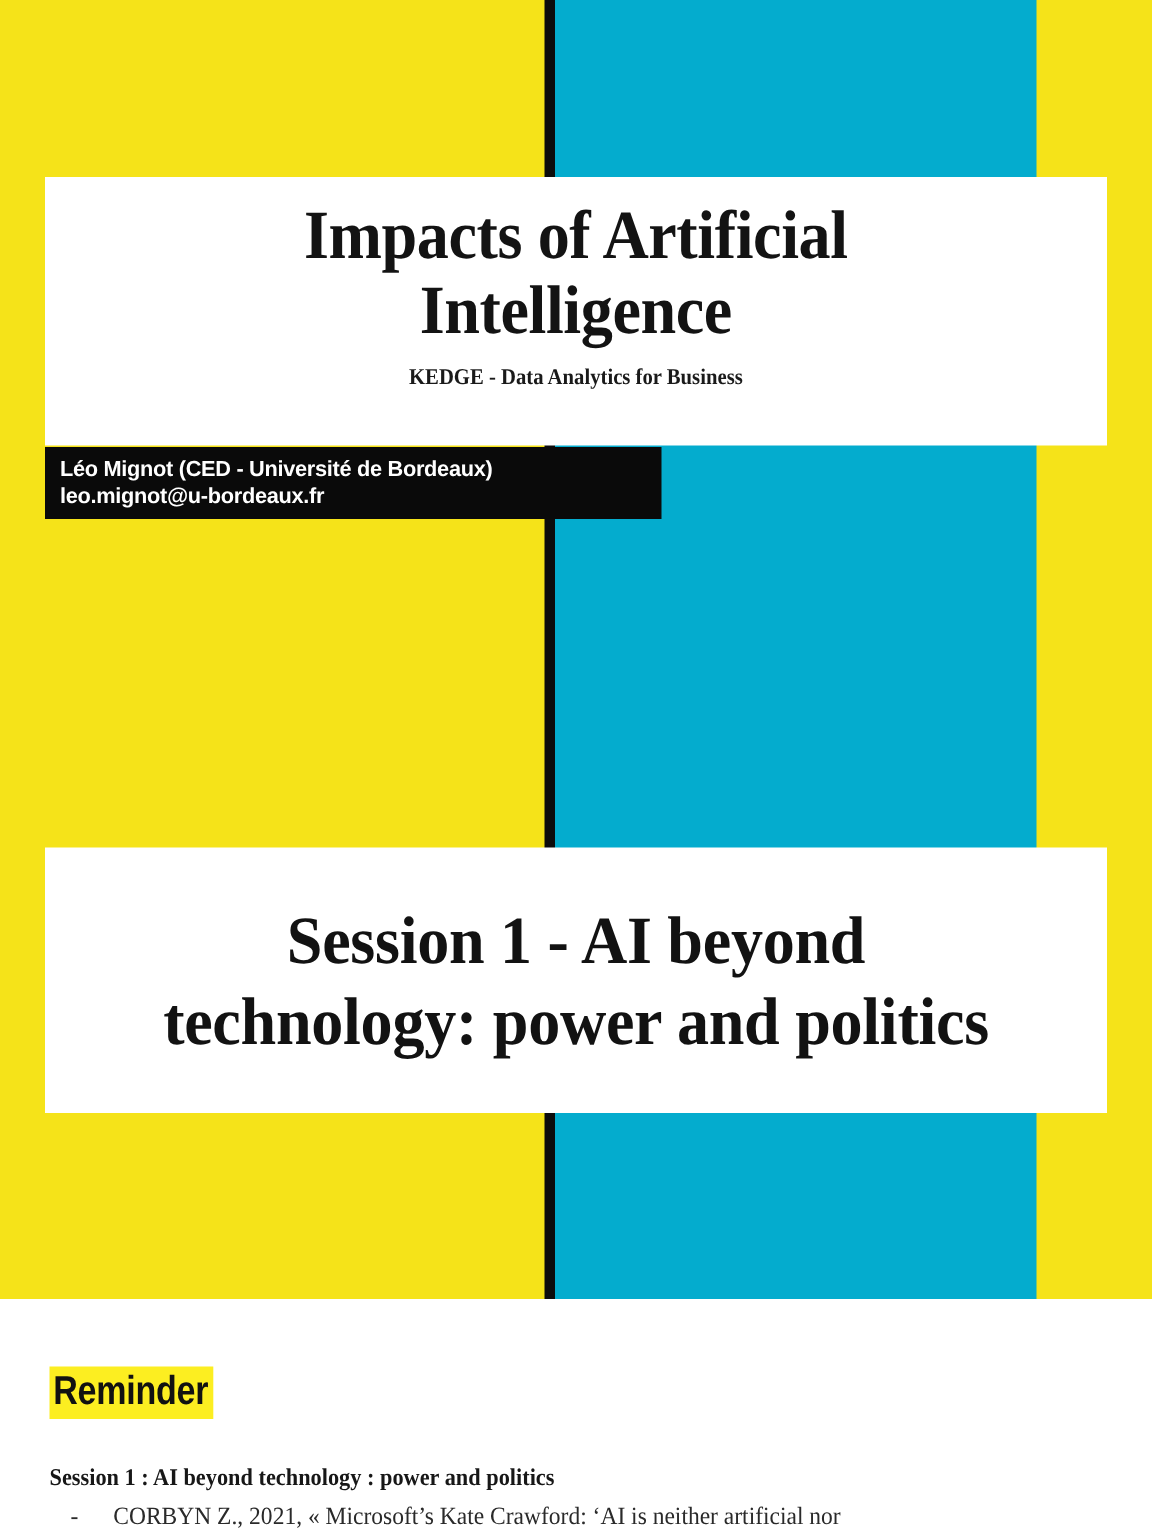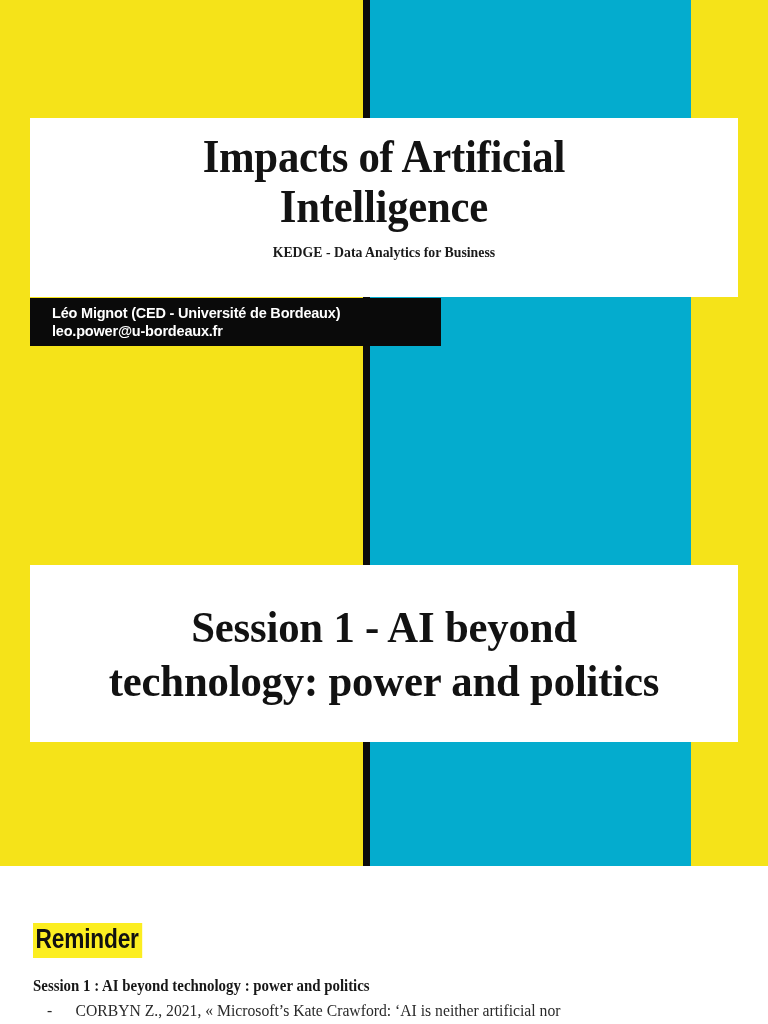--- a/index.html
+++ b/index.html
@@ -79,21 +79,21 @@
 
   
   .author-bar {
     position: absolute;
     left: 30px;
     top: 298px;
     width: 411px;
     height: 48px;
     background: #0a0a0a;
     box-sizing: border-box;
-    padding: 6px 0 0 22px;
+    padding: 6px 0 0 10px;
   }
   .author-line {
     color: #ffffff;
     font-family: "Liberation Sans", sans-serif;
     font-weight: bold;
     font-size: 14.5px;
     line-height: 1.27;
     letter-spacing: -0.2px;
     white-space: nowrap;
   }
@@ -128,21 +128,21 @@
     position: absolute;
     left: 0;
     top: 866px;
     width: 768px;
     height: 158px;
     background: #ffffff;
   }
   .reminder-wrap {
     position: absolute;
     left: 33px;
-    top: 57px;
+    top: 45px;
   }
   .reminder {
     display: inline-block;
     background: #fcee21;
     color: #111111;
     font-family: "Liberation Sans Narrow", "Liberation Sans", sans-serif;
     font-weight: bold;
     font-size: 27px;
     line-height: 1.18;
     padding: 1px 4px 2px 3px;
@@ -189,21 +189,21 @@
   <div class="title-card">
     <div class="title-main">
       <div>Impacts of Artificial</div>
       <div>Intelligence</div>
     </div>
     <div class="title-sub">KEDGE - Data Analytics for Business</div>
   </div>
 
   <div class="author-bar">
     <div class="author-line">Léo Mignot (CED - Université de Bordeaux)</div>
-    <div class="author-line">leo.power@u-bordeaux.fr</div>
+    <div class="author-line">leo.mignot@u-bordeaux.fr</div>
   </div>
 
   <div class="session-card">
     <div class="session-title">
       <div>Session 1 - AI beyond</div>
       <div>technology: power and politics</div>
     </div>
   </div>
 
 </div>

